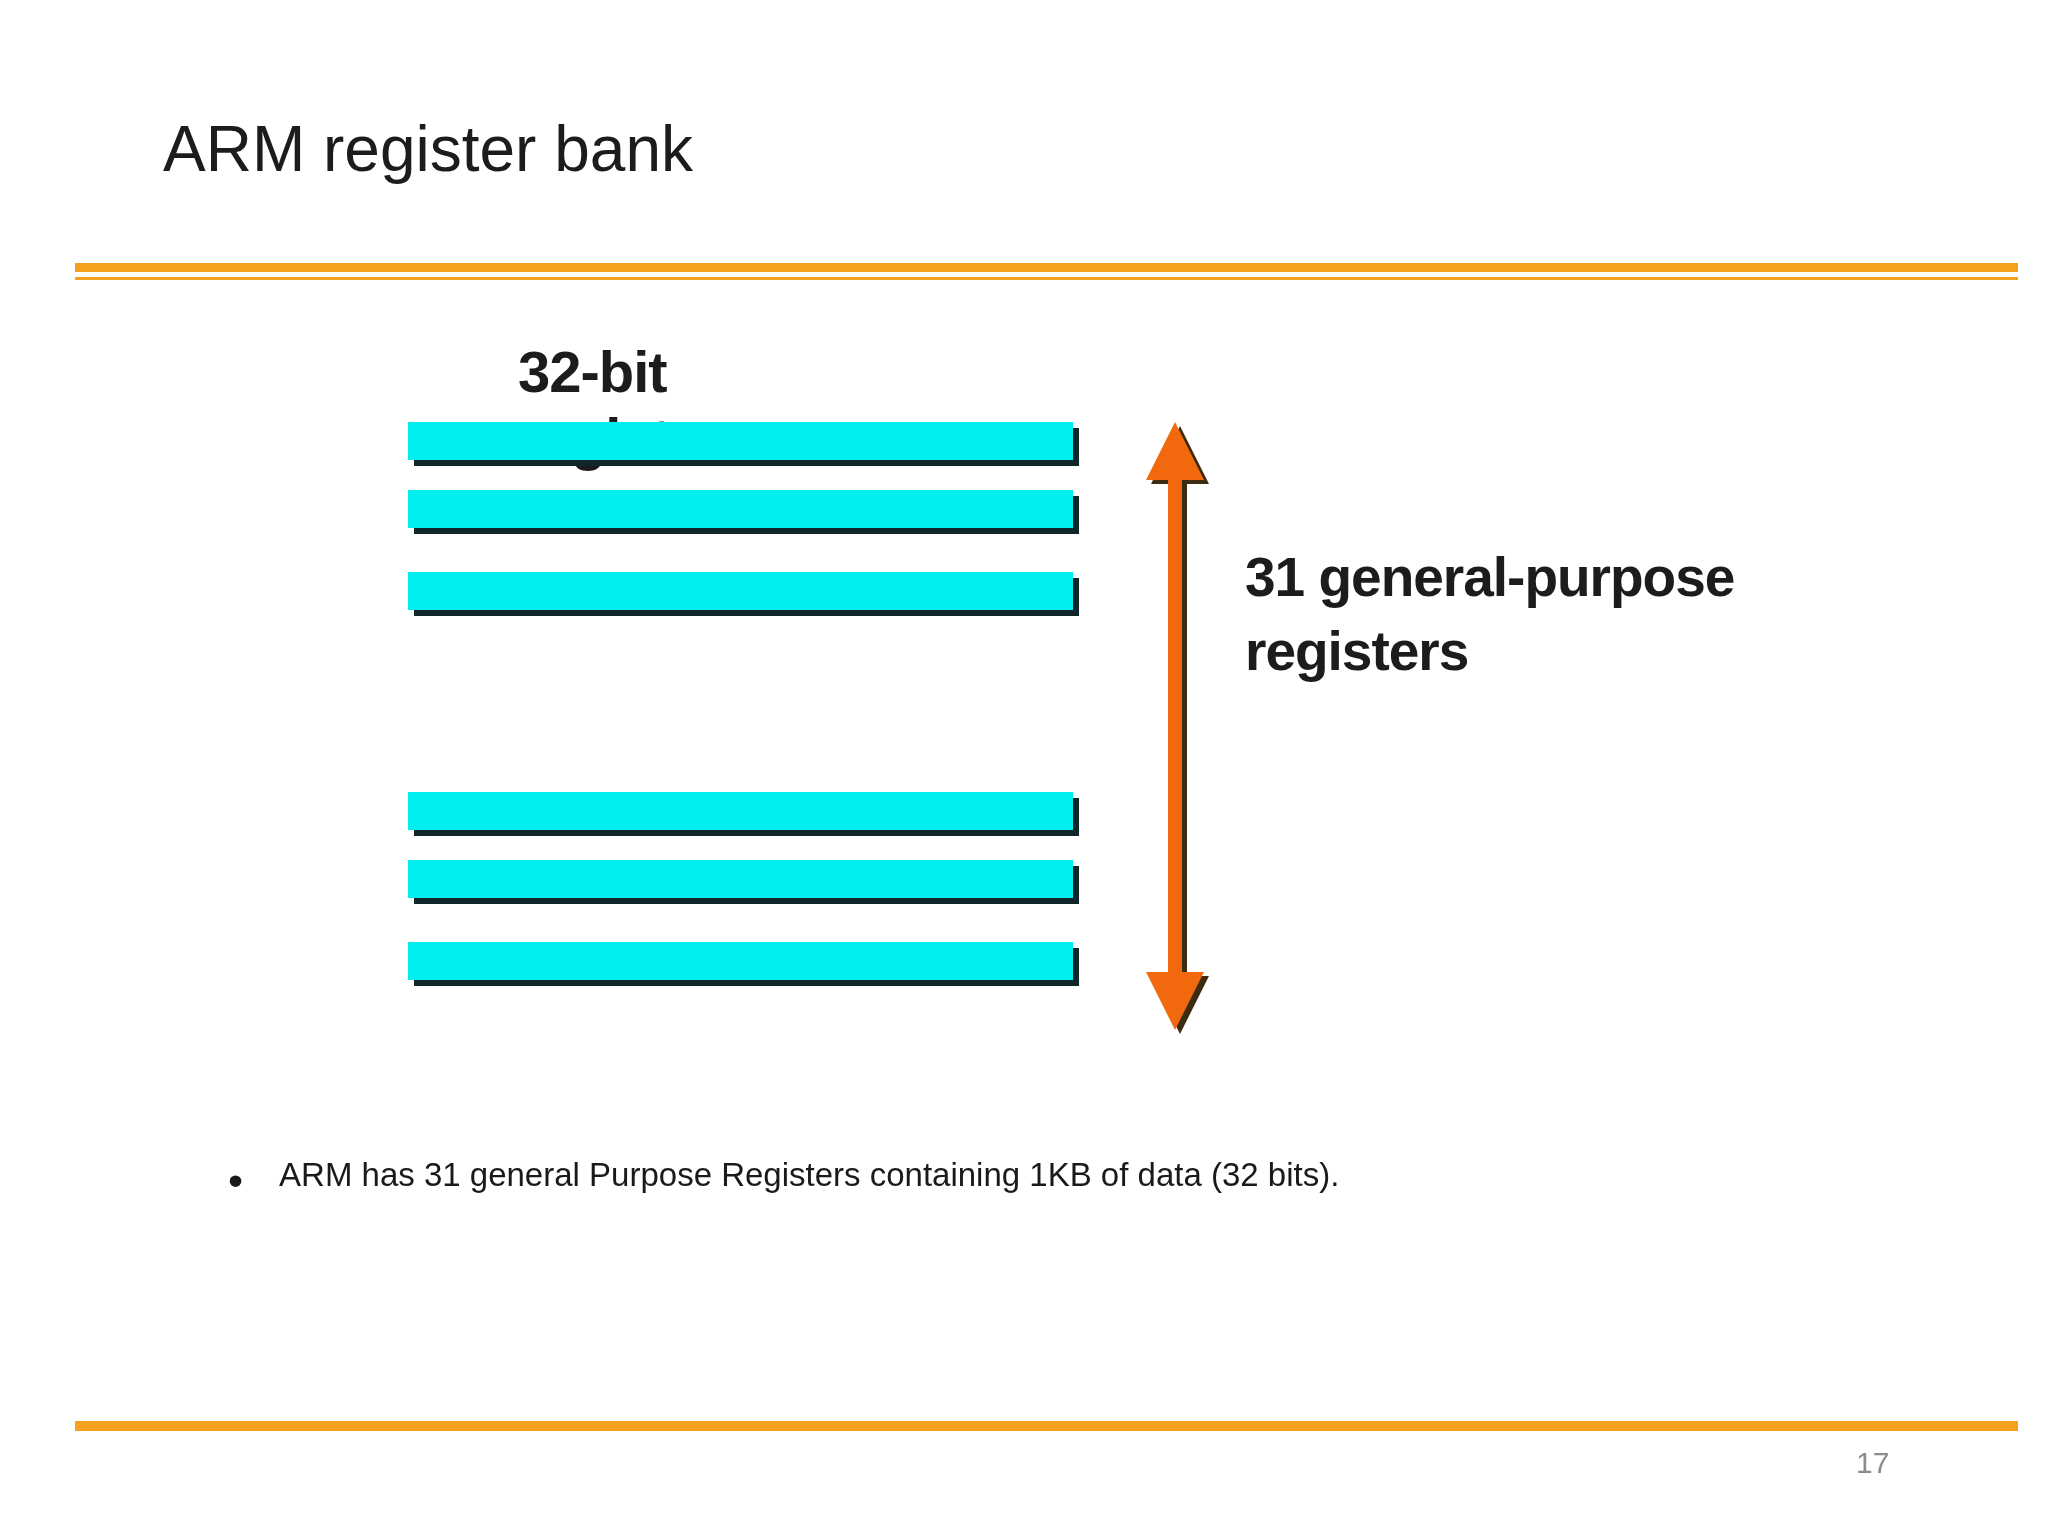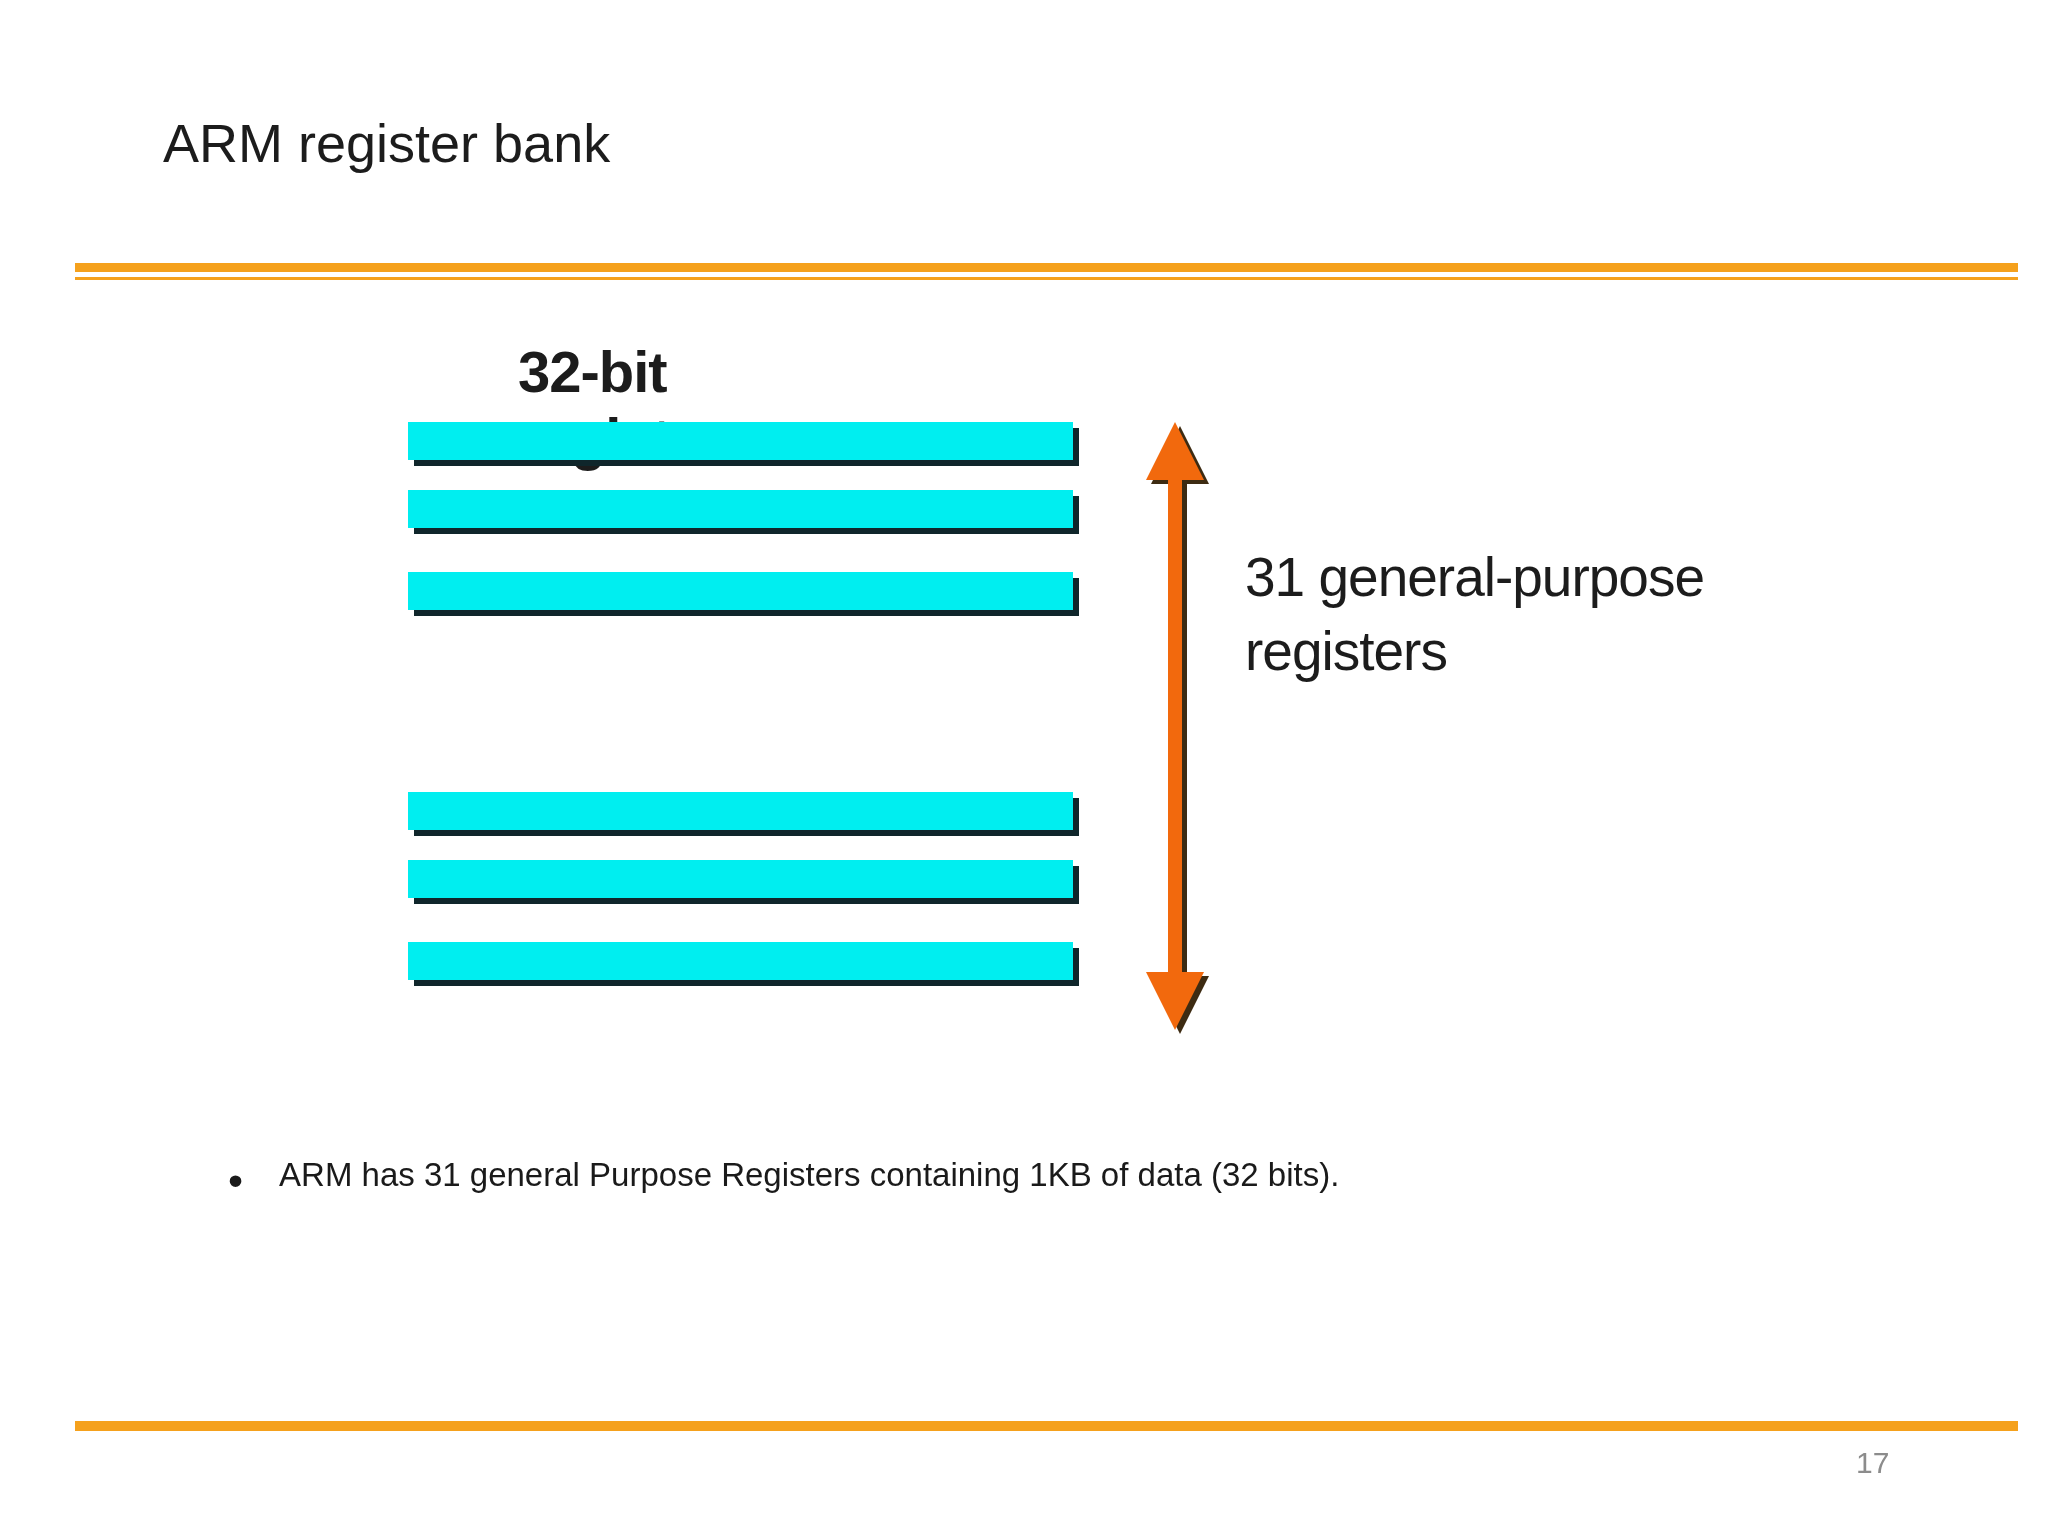--- a/index.html
+++ b/index.html
@@ -17,21 +17,21 @@
     height: 1536px;
     background: #ffffff;
   }
 
   
   .slide-title {
     position: absolute;
     left: 163px;
     top: 112px;
     margin: 0;
-    font-size: 54px;
+    font-size: 64px;
     font-weight: 400;
     letter-spacing: 0px;
     color: #1c1c1c;
     font-family: "Liberation Sans", sans-serif;
   }
 
   
   .rule-top {
     position: absolute;
     left: 75px;
@@ -87,21 +87,21 @@
     height: 640px;
   }
 
   .diagram-side-label {
     position: absolute;
     left: 1245px;
     top: 540px;
     width: 570px;
     font-size: 55px;
     line-height: 1.35;
-    font-weight: 400;
+    font-weight: 700;
     color: #1c1c1c;
     letter-spacing: -1px;
     font-family: "Liberation Sans", sans-serif;
   }
 
   
   .bullet-row {
     position: absolute;
     left: 228px;
     top: 1155px;

